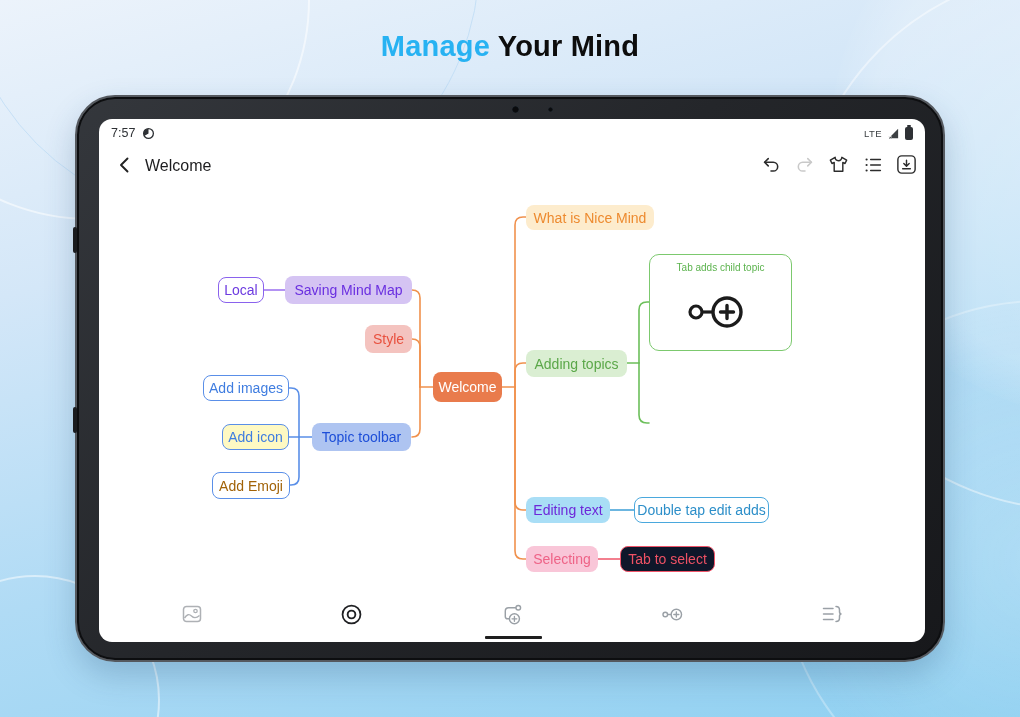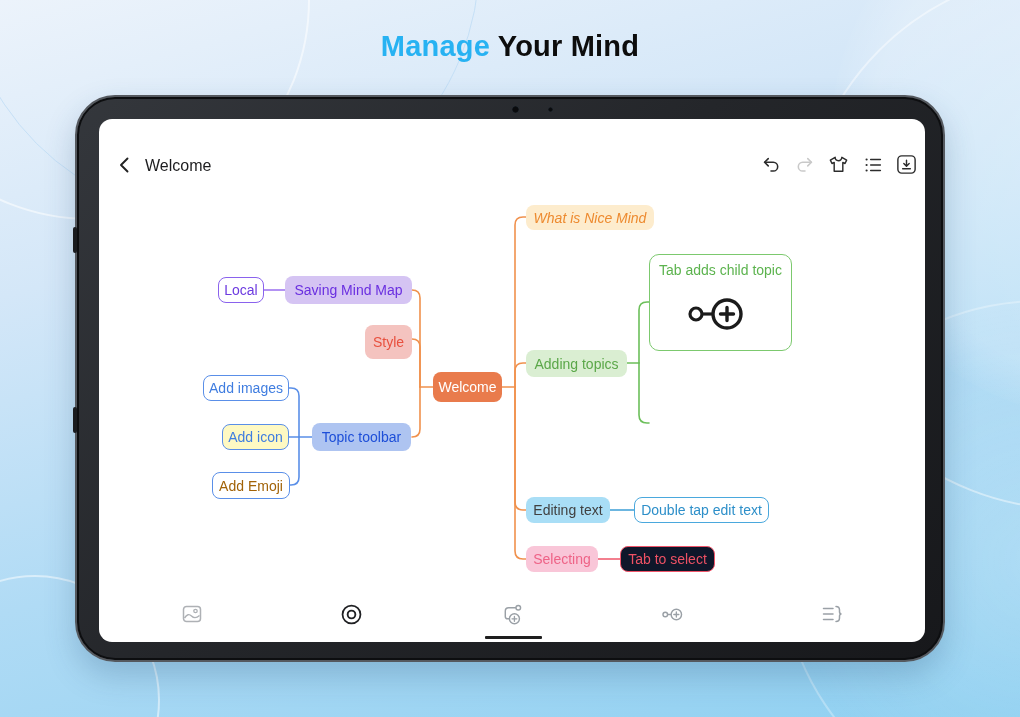--- a/index.html
+++ b/index.html
@@ -54,37 +54,37 @@
 
   
   .back-btn { position:absolute; left:16px; top:36px; width:20px; height:20px; cursor:pointer; }
   .doc-title { position:absolute; left:46px; top:38px; font-size:16px; color:#1d1d1f; }
   .top-icons { position:absolute; right:7px; top:34px; display:flex; gap:11px; }
   .ticon { width:23px; height:23px; display:flex; align-items:center; justify-content:center; }
 
   
   .node { position:absolute; display:flex; align-items:center; justify-content:center;
     font-size:14px; border-radius:8px; white-space:nowrap; }
-  .n-what   { left:427px; top:86px;  width:128px; height:25px; background:#fdeccd; color:#ed8a2f;font-style:italic; }
+  .n-what   { left:427px; top:86px;  width:128px; height:25px; background:#fdeccd; color:#ed8a2f; }
   .n-local  { left:119px; top:158px; width:46px;  height:26px; background:#fff; border:1.5px solid #8a62ed; color:#6d3be0; }
   .n-saving { left:186px; top:157px; width:127px; height:28px; background:#d5c4f3; color:#6a2fe0; }
-  .n-style  { left:266px; top:206px; width:47px;  height:34px; background:#f4c3bf; color:#e8503e; }
+  .n-style  { left:266px; top:206px; width:47px;  height:28px; background:#f4c3bf; color:#e8503e; }
   .n-addimg { left:104px; top:256px; width:86px;  height:26px; background:#fff; border:1.5px solid #5a8fe8; color:#3f7de0; }
   .n-addico { left:123px; top:305px; width:67px;  height:26px; background:#fef9c3; border:1.5px solid #5a8fe8; color:#3f7de0; }
   .n-addemo { left:113px; top:353px; width:78px;  height:27px; background:#fff; border:1.5px solid #5a8fe8; color:#a16207; }
   .n-toolbar{ left:213px; top:304px; width:99px;  height:28px; background:#aec4f1; color:#1d4ed8; }
   .n-root   { left:334px; top:253px; width:69px;  height:30px; background:#e97b4c; color:#ffffff; }
   .n-adding { left:427px; top:231px; width:101px; height:27px; background:#daeed2; color:#5aa748; }
-  .n-edit   { left:427px; top:378px; width:84px;  height:26px; background:#a9def6; color:#404040; }
+  .n-edit   { left:427px; top:378px; width:84px;  height:26px; background:#a9def6; color:#6d28d9; }
   .n-dbltap { left:535px; top:378px; width:135px; height:26px; background:#fff; border:1.5px solid #4aa8dd; color:#2d8fc9; }
   .n-select { left:427px; top:427px; width:72px;  height:26px; background:#f9c6d8; color:#ee6387; }
   .n-tabsel { left:521px; top:427px; width:95px;  height:26px; background:#0f172a; border:1.5px solid #f0556a; color:#ef5164;text-align:center; }
 
   .bigbox { position:absolute; background:#fff; border:1.5px solid #7cc96e; border-radius:10px;
-    color:#5cb34e; font-size:14px; display:flex; flex-direction:column; align-items:center; }
+    color:#5cb34e; font-size:10px; display:flex; flex-direction:column; align-items:center; }
   .bb-child   { left:550px; top:135px; width:143px; height:97px; }
   .bb-sibling { left:550px; top:256px; width:154px; height:97px; }
   .bigbox .bb-label { margin-top:7px; }
   .bigbox .bb-icon { flex:1; display:flex; align-items:center; justify-content:center; }
 
   .connectors { position:absolute; left:0; top:0; pointer-events:none; }
 
   
   .bicon { position:absolute; top:481px; width:28px; height:28px; display:flex; align-items:center; justify-content:center; cursor:pointer; }
   .tab-underline { position:absolute; left:386px; top:517px; width:57px; height:2.5px; background:#1e1e1e; border-radius:1px; }
@@ -102,20 +102,38 @@
 <div class="page-heading"><span class="hl">Manage</span><span> Your Mind</span></div>
 
 <div class="tablet">
   <div class="side-btn" style="top:130px;"></div>
   <div class="side-btn" style="top:310px;"></div>
   <div class="cam-dot cam-1"></div>
   <div class="cam-dot cam-2"></div>
 
   <div class="screen">
 
+    <div class="statusbar">
+      <div class="sb-left">
+        <span>7:57</span>
+        <svg width="13" height="13" viewBox="0 0 16 16">
+          <circle cx="8" cy="8" r="6" fill="none" stroke="#2e3135" stroke-width="1.6"></circle>
+          <path d="M8 2 A6 6 0 0 0 2.8 11 L8 8 Z" fill="#2e3135"></path>
+        </svg>
+      </div>
+      <div class="sb-right">
+        <span class="sb-net">LTE</span>
+        <svg width="13" height="13" viewBox="0 0 14 14">
+          <path d="M12 2 L12 12 L2 12 Z" fill="#3c4043"></path>
+          <path d="M2.2 10.2 l2.6 2.6 M4.8 10.2 l-2.6 2.6" stroke="#ffffff" stroke-width="1.4"></path>
+          <path d="M2.6 10.6 l2 2 M4.6 10.6 l-2 2" stroke="#3c4043" stroke-width="0.9"></path>
+        </svg>
+        <div class="battery"></div>
+      </div>
+    </div>
 
     <div class="back-btn">
       <svg width="20" height="20" viewBox="0 0 20 20">
         <path d="M12.5 3.5 L6 10 L12.5 16.5" fill="none" stroke="#222" stroke-width="1.9" stroke-linecap="round" stroke-linejoin="round"></path>
       </svg>
     </div>
     <div class="doc-title">Welcome</div>
 
     <div class="top-icons">
       <div class="ticon">
@@ -185,21 +203,21 @@
     <div class="node n-local">Local</div>
     <div class="node n-saving">Saving Mind Map</div>
     <div class="node n-style">Style</div>
     <div class="node n-addimg">Add images</div>
     <div class="node n-addico">Add icon</div>
     <div class="node n-addemo">Add Emoji</div>
     <div class="node n-toolbar">Topic toolbar</div>
     <div class="node n-root">Welcome</div>
     <div class="node n-adding">Adding topics</div>
     <div class="node n-edit">Editing text</div>
-    <div class="node n-dbltap">Double tap edit text</div>
+    <div class="node n-dbltap">Double tap edit adds</div>
     <div class="node n-select">Selecting</div>
     <div class="node n-tabsel">Tab to select</div>
 
     <div class="bigbox bb-child">
       <div class="bb-label">Tab adds child topic</div>
       <div class="bb-icon">
         <svg width="74" height="46" viewBox="0 0 74 46">
           <circle cx="12" cy="23" r="6" fill="none" stroke="#1b1b1b" stroke-width="3.2"></circle>
           <path d="M18 23 H28" stroke="#1b1b1b" stroke-width="3.2"></path>
           <circle cx="43" cy="23" r="14" fill="none" stroke="#1b1b1b" stroke-width="3.4"></circle>

